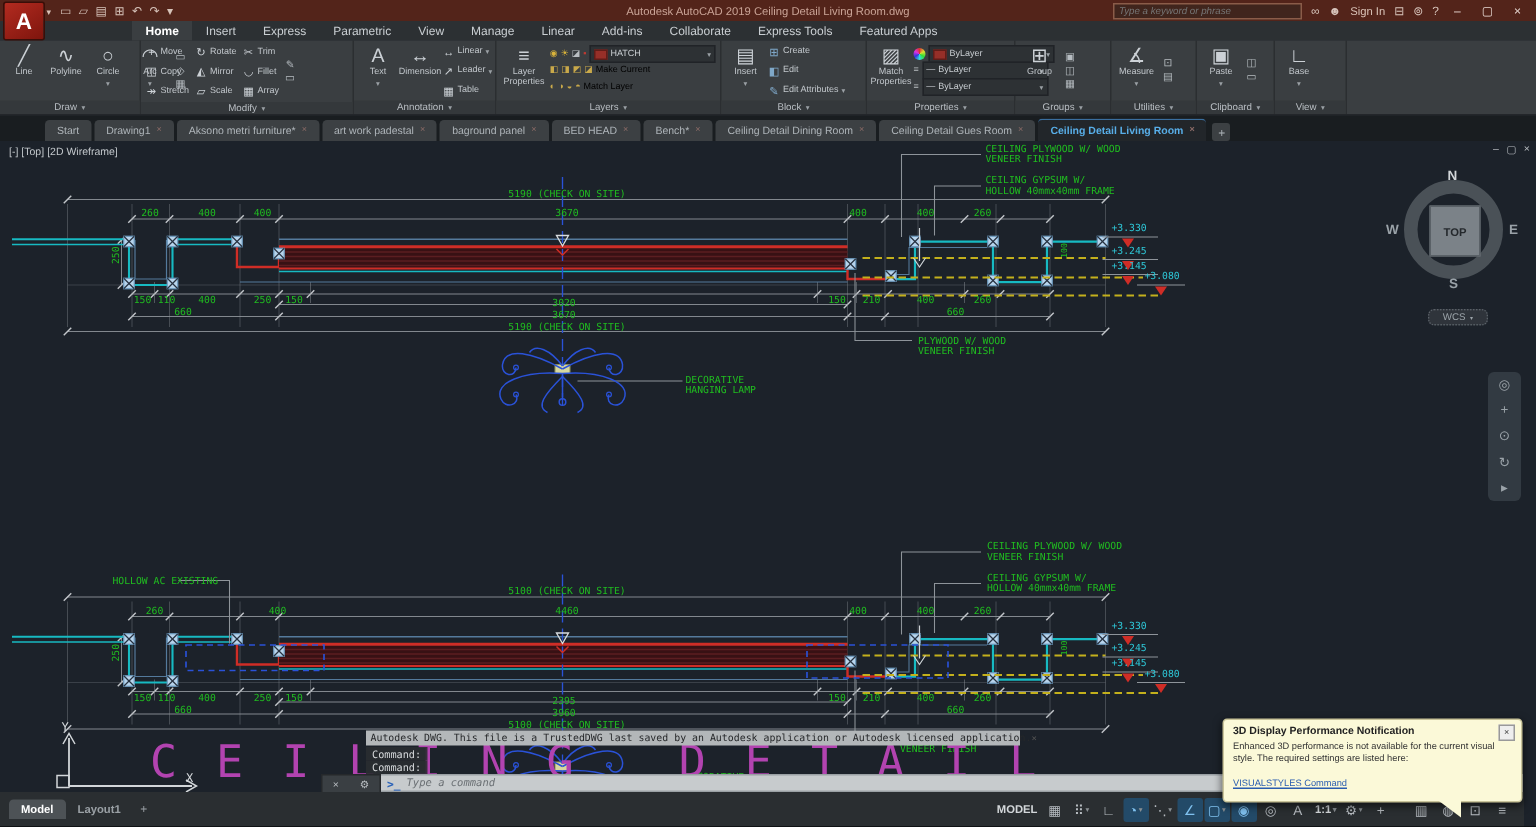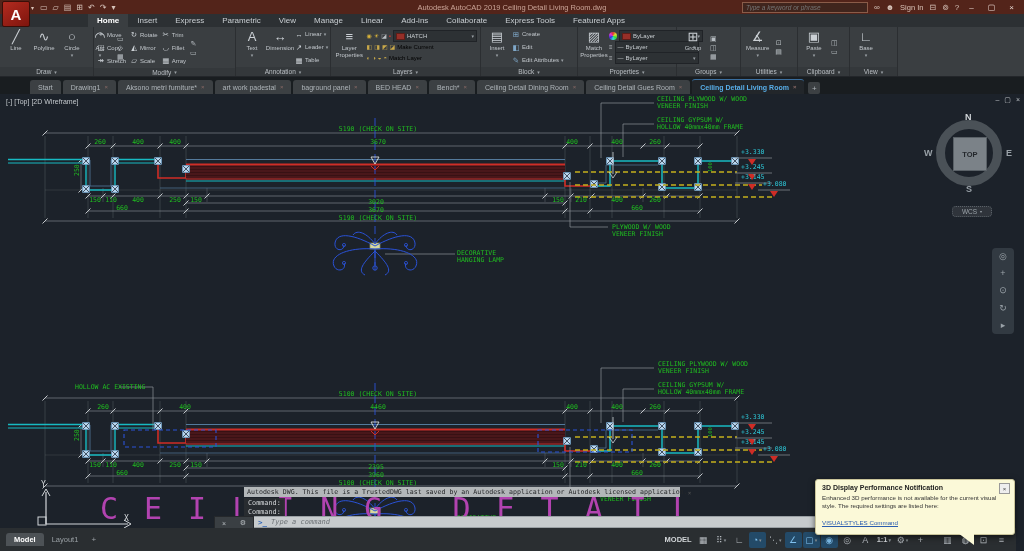--- a/index.html
+++ b/index.html
@@ -101,21 +101,21 @@
            border:1px solid #25282b;display:flex;align-items:center;justify-content:space-around;
            color:#b9bec2;font-size:7px;z-index:21;}
   .cmdinput{position:absolute;left:253px;top:516px;width:762px;height:12px;background:#c7cbcd;
             border:1px solid #9aa0a4;display:flex;align-items:center;gap:4px;padding:0 4px;
             box-sizing:border-box;z-index:20;font-family:"DejaVu Sans Mono",monospace;}
   .prompt{color:#2a62b8;font-size:7.5px;font-weight:bold;}
   .ghost{color:#6b7074;font-size:7px;font-style:italic;}
   
   .statusbar{position:absolute;left:0;top:528px;width:1016px;height:23px;background:#2a2e31;
              display:flex;align-items:center;box-sizing:border-box;padding:0 6px;z-index:30;}
-  .stab{font-size:7.5px;color:#9aa0a5;padding:2px 8px;border-radius:3px 3px 0 0;}
+  .stab{font-size:7.5px;color:#9aa0a5;padding:2px 8px;border-radius:3px 3px 0 0;font-weight:bold;}
   .stab.active{background:#4d5256;color:#fff;font-weight:bold;}
   .stabplus{font-size:8px;color:#9aa0a5;padding:0 5px;}
   .status-right{margin-left:auto;display:flex;align-items:center;gap:1px;}
   .schip{min-width:13px;height:16px;display:flex;align-items:center;justify-content:center;
          color:#b6bbc0;font-size:9px;border-radius:2px;padding:0 2px;gap:1px;}
   .schip.on{background:#234a68;color:#7fc0ee;}
   .schip .sdd{font-size:5px;color:#8a9094;}
   .schip.txt{font-size:7.5px;font-weight:bold;color:#d2d6d9;}
   .sgap{width:8px;}
   

